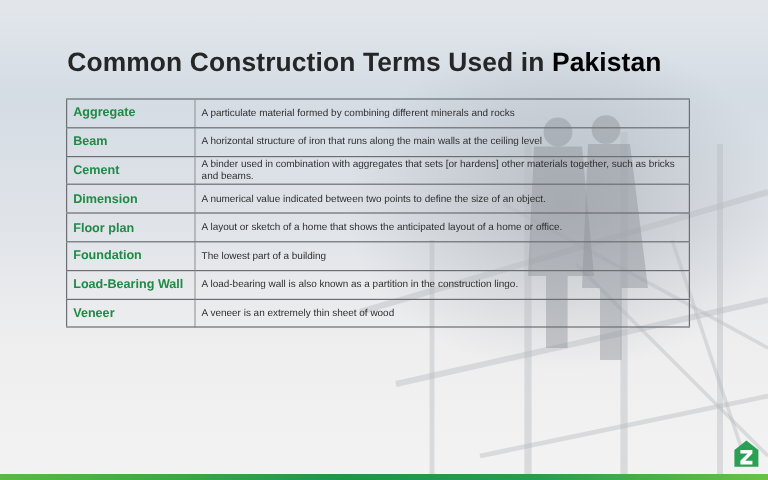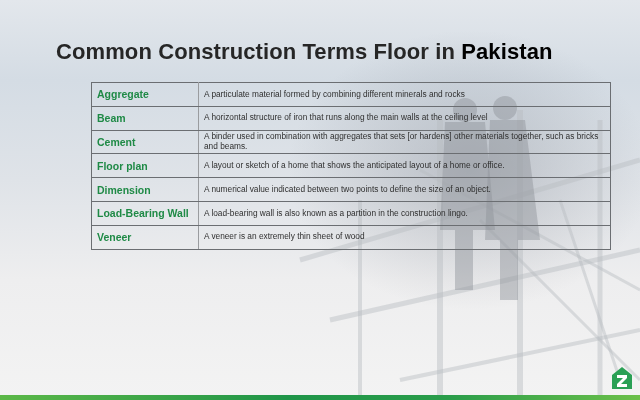--- a/index.html
+++ b/index.html
@@ -11,21 +11,21 @@
       linear-gradient(180deg, #e3e7ec 0%, #d4dce4 20%, #dfe3e8 45%, #eeeeef 70%, #f3f3f3 100%);
   }
   .bg-art { position:absolute; left:0; top:0; width:640px; height:400px; z-index:0; }
   .title {
     position:absolute; left:56px; top:39px; z-index:2;
     font-size:22px; font-weight:bold; color:#262626; letter-spacing:0.1px; white-space:nowrap;
   }
   .title .accent { color:#000000; }
   table.terms {
     position:absolute; left:55px; top:82px; width:520px; z-index:2;
-    border-collapse:collapse; border:1px solid #6b6e72;margin-left:36px;
+    border-collapse:collapse; border:1px solid #6b6e72;
   }
   table.terms td {
     height:23.8px; padding:0 0 0 5px; border-top:1px solid #6b6e72; border-bottom:1px solid #6b6e72;
     vertical-align:middle; box-sizing:border-box;
   }
   td.term {
     width:107px; font-size:10.5px; font-weight:bold; color:#1f8a46;
     border-right:1px solid #9a9c9f;
   }
   td.def {
@@ -58,43 +58,47 @@
   <g fill="#8f9298" fill-opacity="0.45">
     <circle cx="465" cy="110" r="12"></circle>
     <circle cx="505" cy="108" r="12"></circle>
     <path d="M445 122 L485 122 L495 230 L440 230 Z"></path>
     <path d="M490 120 L525 120 L540 240 L485 240 Z"></path>
     <rect x="455" y="230" width="18" height="60"></rect>
     <rect x="500" y="240" width="18" height="60"></rect>
   </g>
 </svg>
 
-<div class="title"><span>Common Construction Terms Floor in </span><span class="accent">Pakistan</span></div>
+<div class="title"><span>Common Construction Terms Used in </span><span class="accent">Pakistan</span></div>
 
 <table class="terms">
   <tbody>
     <tr>
         <td class="term">Aggregate</td>
         <td class="def">A particulate material formed by combining different minerals and rocks</td>
       </tr>
     <tr>
         <td class="term">Beam</td>
         <td class="def">A horizontal structure of iron that runs along the main walls at the ceiling level</td>
       </tr>
     <tr>
         <td class="term">Cement</td>
         <td class="def">A binder used in combination with aggregates that sets [or hardens] other materials together, such as bricks and beams.</td>
       </tr>
     <tr>
+        <td class="term">Dimension</td>
+        <td class="def">A numerical value indicated between two points to define the size of an object.</td>
+      </tr>
+    <tr>
         <td class="term">Floor plan</td>
         <td class="def">A layout or sketch of a home that shows the anticipated layout of a home or office.</td>
       </tr>
     <tr>
-        <td class="term">Dimension</td>
-        <td class="def">A numerical value indicated between two points to define the size of an object.</td>
+        <td class="term">Foundation</td>
+        <td class="def">The lowest part of a building</td>
       </tr>
     <tr>
         <td class="term">Load-Bearing Wall</td>
         <td class="def">A load-bearing wall is also known as a partition in the construction lingo.</td>
       </tr>
     <tr>
         <td class="term">Veneer</td>
         <td class="def">A veneer is an extremely thin sheet of wood</td>
       </tr>
   </tbody>

